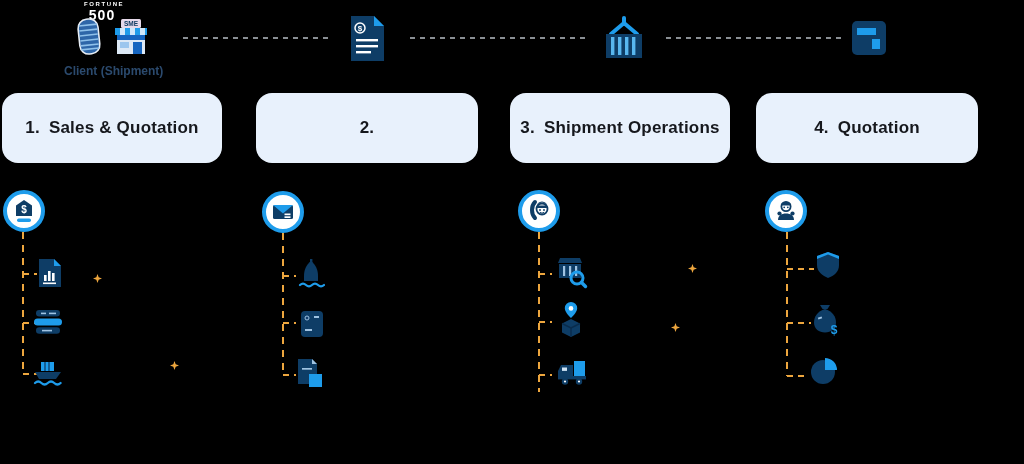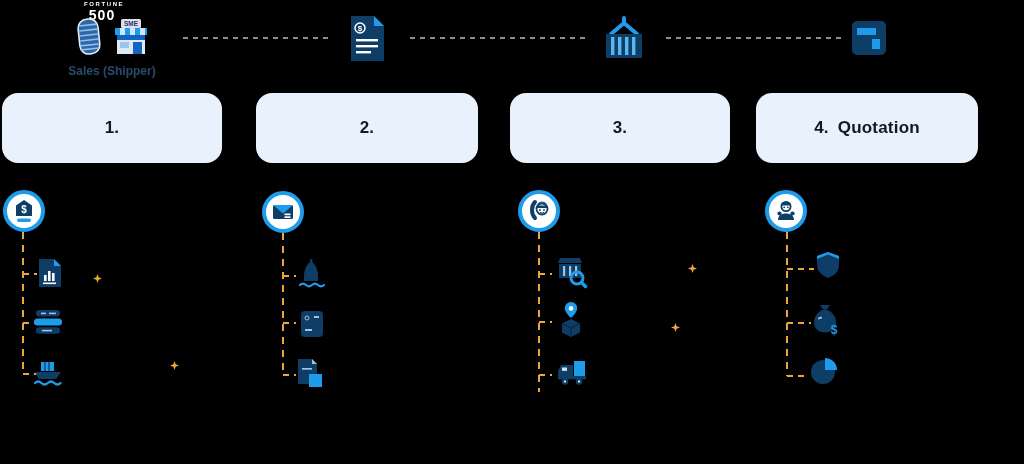--- a/index.html
+++ b/index.html
@@ -53,21 +53,21 @@
     <rect x="3" y="9" width="32" height="7" fill="#1e9ceb"></rect>
     <rect x="8" y="9" width="5" height="7" fill="#cfe7fa"></rect>
     <rect x="18" y="9" width="5" height="7" fill="#cfe7fa"></rect>
     <rect x="28" y="9" width="5" height="7" fill="#cfe7fa"></rect>
     <rect x="5" y="16" width="28" height="19" fill="#dde9f6"></rect>
     <rect x="5" y="16" width="28" height="5" fill="#1565c0"></rect>
     <rect x="21" y="23" width="9" height="12" fill="#1565c0"></rect>
     <rect x="8" y="23" width="9" height="6" fill="#9cc6ee"></rect>
   </svg>
 
-  <div class="abs client-label" style="left:64px;top:64px;width:96px;">Sales (Shipper)</div>
+  <div class="abs client-label" style="left:64px;top:64px;width:96px;">Client (Shipment)</div>
 
   <div class="abs dash-h" style="left:183px;top:37px;width:148px;"></div>
 
   <svg class="abs" style="left:347px;top:15px;" width="40" height="47" viewBox="0 0 40 47">
     <path d="M4 1 H27 L37 11 V46 H4 Z" fill="#0e3d66"></path>
     <path d="M27 1 L37 11 H27 Z" fill="#1e9ceb"></path>
     <circle cx="13" cy="13" r="5" fill="none" stroke="#fff" stroke-width="1.5"></circle>
     <text x="13" y="16" font-size="8" font-weight="bold" fill="#fff" text-anchor="middle" font-family="Liberation Sans, sans-serif">$</text>
     <rect x="9" y="24" width="22" height="2.4" fill="#fff"></rect>
     <rect x="9" y="30" width="22" height="2.4" fill="#fff"></rect>
@@ -92,26 +92,28 @@
   <div class="abs dash-h" style="left:666px;top:37px;width:177px;"></div>
 
   <svg class="abs" style="left:852px;top:21px;" width="34" height="34" viewBox="0 0 34 34">
     <rect x="0" y="0" width="34" height="34" rx="5" fill="#0e3d66"></rect>
     <rect x="5" y="7" width="19" height="7" fill="#1e9ceb"></rect>
     <rect x="20" y="18" width="8" height="10" fill="#1e9ceb"></rect>
   </svg>
 
   <div class="abs stage-card" style="left:2px;top:93px;width:220px;height:70px;">
     <span class="num">1.</span>
+    <span class="lbl">Sales &amp; Quotation</span>
   </div>
   <div class="abs stage-card" style="left:256px;top:93px;width:222px;height:70px;">
     <span class="num">2.</span>
   </div>
   <div class="abs stage-card" style="left:510px;top:93px;width:220px;height:70px;">
     <span class="num">3.</span>
+    <span class="lbl">Shipment Operations</span>
   </div>
   <div class="abs stage-card" style="left:756px;top:93px;width:222px;height:70px;">
     <span class="num">4.</span>
     <span class="lbl">Quotation</span>
   </div>
 
   <div class="abs badge" style="left:3px;top:190px;">
     <svg width="24" height="24" viewBox="0 0 24 24">
       <path d="M12 1 L20 6.5 V17 H4 V6.5 Z" fill="#0e3d66"></path>
       <text x="12" y="14" font-size="10" font-weight="bold" fill="#fff" text-anchor="middle" font-family="Liberation Sans, sans-serif">$</text>

